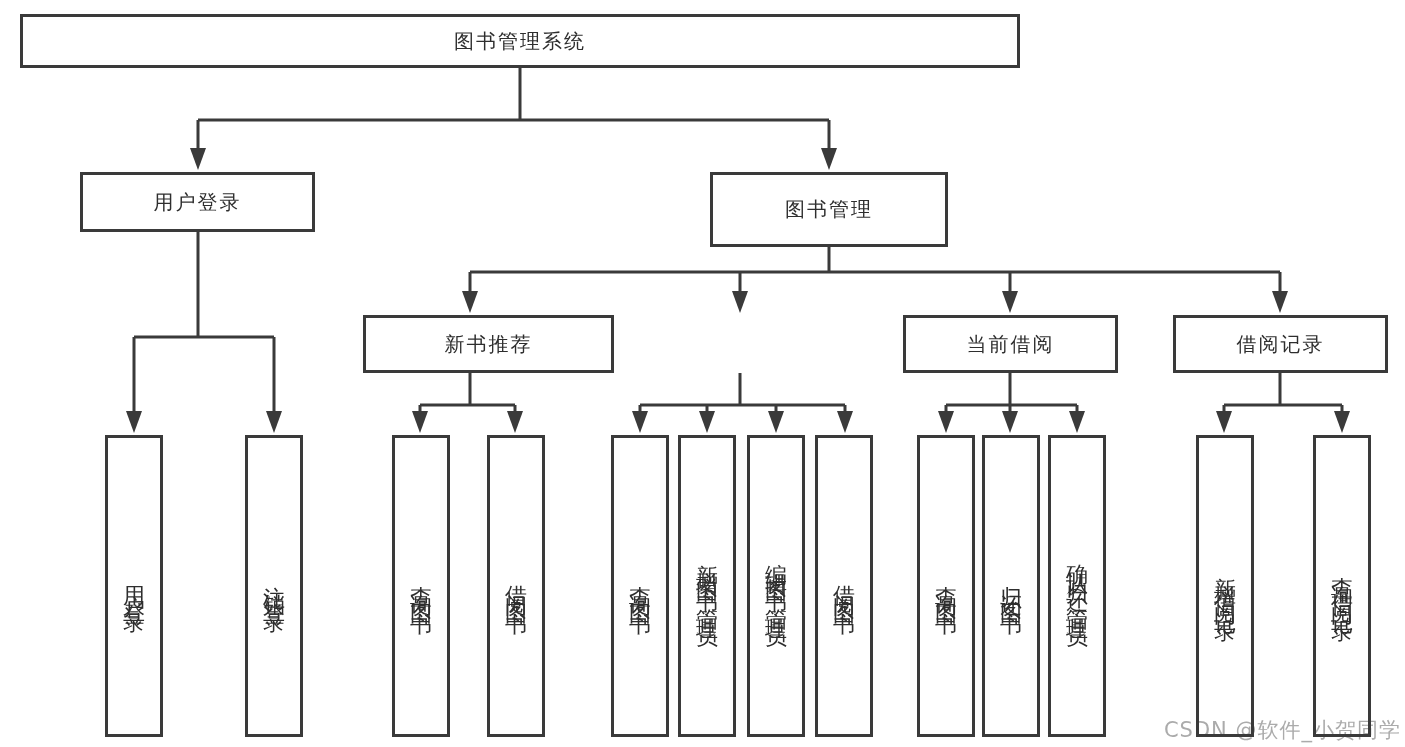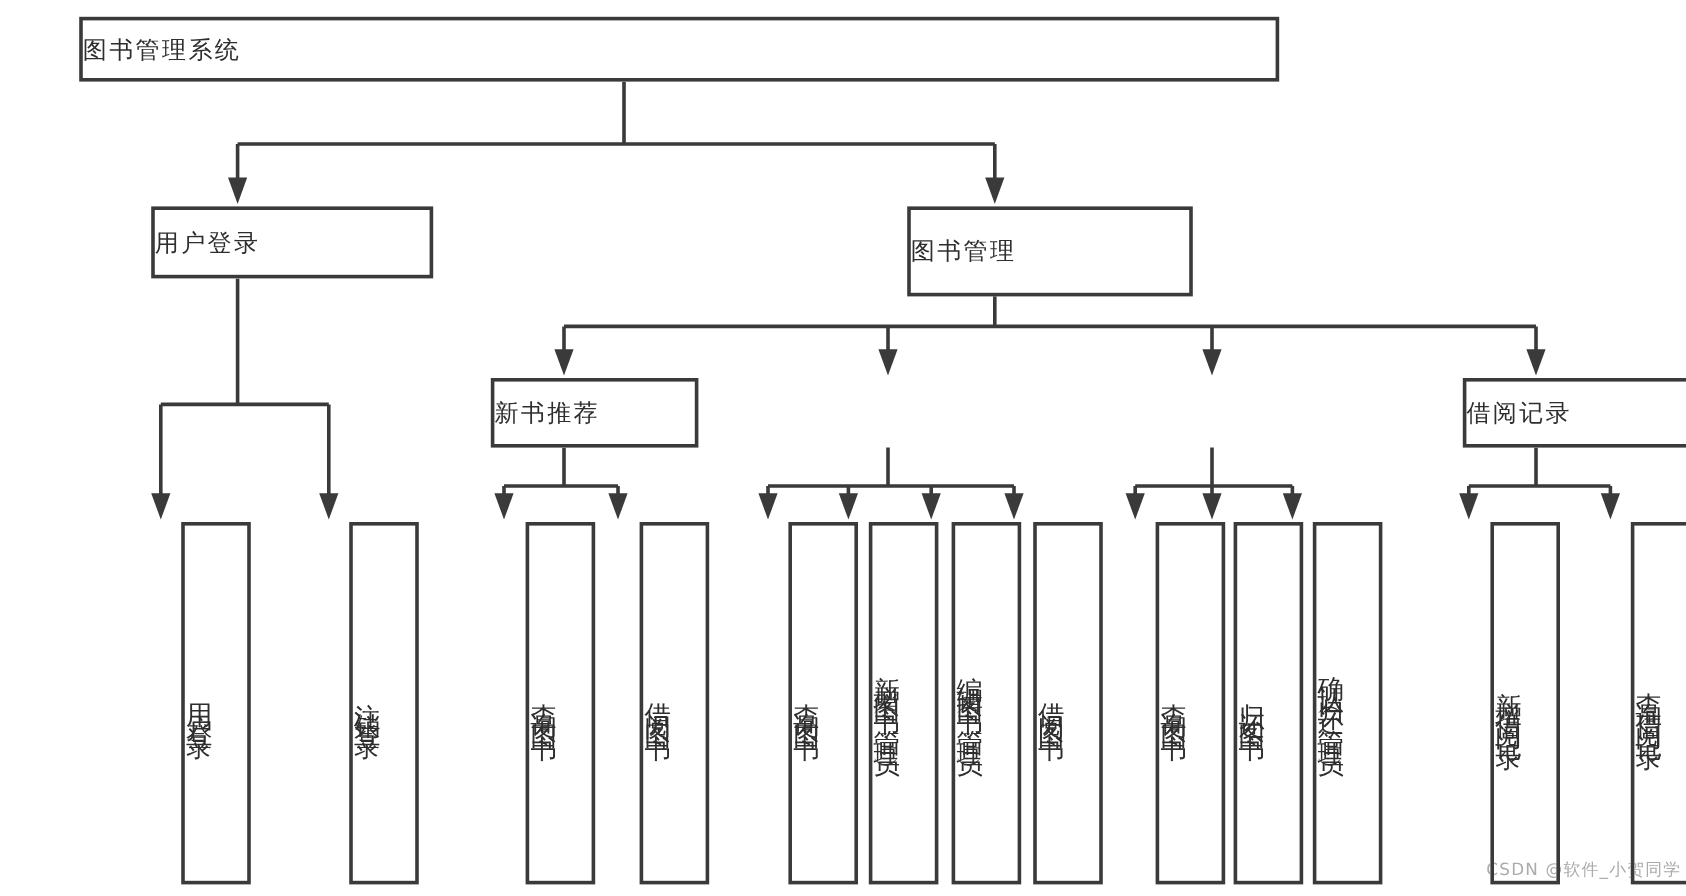--- a/index.html
+++ b/index.html
@@ -35,23 +35,23 @@
     fill: var(--line);
     stroke: none;
   }
 
   .box {
     position: absolute;
     background: #fff;
     border: 3px solid var(--line);
     display: flex;
     align-items: center;
+    justify-content: center;
     color: var(--text);
     z-index: 2;
-    margin-left: 46px;
   }
   .hbox span {
     font-size: 20px;
     letter-spacing: 2px;
     white-space: nowrap;
   }
   .vbox {
     top: 435px;
     width: 58px;
     height: 302px;
@@ -61,21 +61,21 @@
     text-orientation: mixed;
     font-size: 22px;
     letter-spacing: 9px;
     line-height: 1;
   }
 
   .watermark {
     position: absolute;
     top: 716px;
     right: 4px;
-    font-size: 14px;
+    font-size: 21px;
     color: var(--wm);
     letter-spacing: 1px;
     white-space: nowrap;
     z-index: 3;
     mix-blend-mode: darken;
   }
 </style>
 </head>
 <body>
 
@@ -121,22 +121,25 @@
     <span>图书管理系统</span>
   </div>
 
   <div class="box hbox" style="left:80px; top:172px; width:235px; height:60px;">
     <span>用户登录</span>
   </div>
   <div class="box hbox" style="left:710px; top:172px; width:238px; height:75px;">
     <span>图书管理</span>
   </div>
 
-  <div class="box hbox" style="left:363px; top:315px; width:173px; height:58px;">
+  <div class="box hbox" style="left:363px; top:315px; width:251px; height:58px;">
     <span>新书推荐</span>
+  </div>
+  <div class="box hbox" style="left:903px; top:315px; width:215px; height:58px;">
+    <span>当前借阅</span>
   </div>
   <div class="box hbox" style="left:1173px; top:315px; width:215px; height:58px;">
     <span>借阅记录</span>
   </div>
 
   <div class="box vbox" style="left:105px;">
     <span>用户登录</span>
   </div>
   <div class="box vbox" style="left:245px;">
     <span>注销登录</span>

